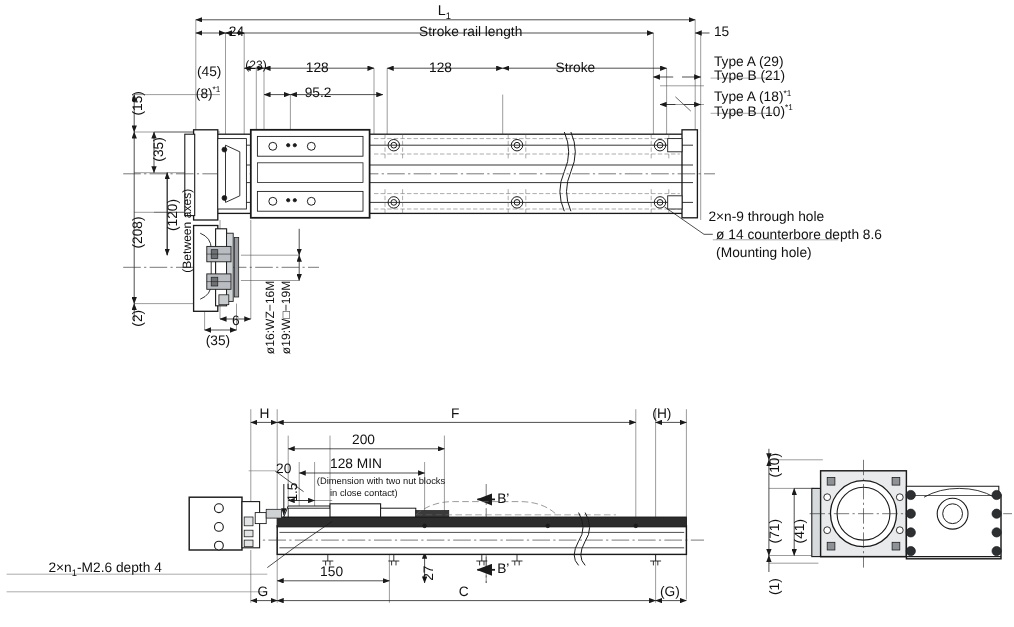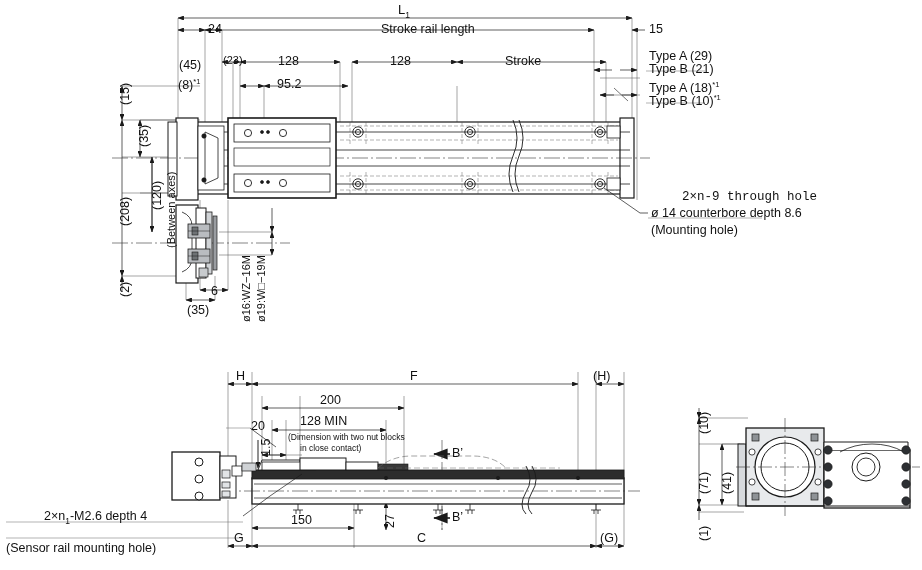--- a/index.html
+++ b/index.html
@@ -361,21 +361,21 @@
 <div class="lbl rot" style="left:150px;top:210px;transform:rotate(-90deg);">(120)</div>
 <div class="lbl sm rot" style="left:165px;top:248px;transform:rotate(-90deg);">(Between axes)</div>
 <div class="lbl rot" style="left:118px;top:226px;transform:rotate(-90deg);">(208)</div>
 <div class="lbl rot" style="left:118px;top:297px;transform:rotate(-90deg);">(2)</div>
 <div class="lbl" style="left:187px;top:303px;">(35)</div>
 <div class="lbl" style="left:211px;top:284px;">6</div>
 
 <div class="lbl sm rot" style="left:240px;top:322px;transform:rotate(-90deg);">ø16:WZ−16M</div>
 <div class="lbl sm rot" style="left:255px;top:322px;transform:rotate(-90deg);">ø19:W□−19M</div>
 
-<div class="lbl" style="left:682px;top:190px;font-family:Liberation Mono, monospace;">2×n-9 through hole</div>
+<div class="lbl" style="left:644px;top:190px;">2×n-9 through hole</div>
 <div class="lbl" style="left:651px;top:206px;">ø 14 counterbore depth 8.6</div>
 <div class="lbl" style="left:651px;top:223px;">(Mounting hole)</div>
 
 <div class="lbl" style="left:236px;top:369px;">H</div>
 <div class="lbl" style="left:410px;top:369px;">F</div>
 <div class="lbl" style="left:593px;top:369px;">(H)</div>
 <div class="lbl" style="left:320px;top:393px;">200</div>
 <div class="lbl" style="left:300px;top:414px;">128 MIN</div>
 <div class="lbl" style="left:251px;top:419px;">20</div>
 <div class="lbl rot" style="left:259px;top:456px;transform:rotate(-90deg);">1.5</div>
@@ -386,20 +386,19 @@
 <div class="lbl" style="left:452px;top:446px;">B’</div>
 <div class="lbl" style="left:452px;top:510px;">B’</div>
 
 <div class="lbl" style="left:291px;top:513px;">150</div>
 <div class="lbl rot" style="left:383px;top:528px;transform:rotate(-90deg);">27</div>
 <div class="lbl" style="left:417px;top:531px;">C</div>
 <div class="lbl" style="left:234px;top:531px;">G</div>
 <div class="lbl" style="left:600px;top:531px;">(G)</div>
 
 <div class="lbl" style="left:6px;top:509px;margin-left:38px;"><span>2×n</span><span class="sub">1</span><span>-M2.6 depth 4</span></div>
-<div class="lbl" style="left:6px;top:541px;">(Sensor rail mounting hole)</div>
 
 <div class="lbl rot" style="left:697px;top:434px;transform:rotate(-90deg);">(10)</div>
 <div class="lbl rot" style="left:697px;top:494px;transform:rotate(-90deg);">(71)</div>
 <div class="lbl rot" style="left:720px;top:494px;transform:rotate(-90deg);">(41)</div>
 <div class="lbl rot" style="left:697px;top:541px;transform:rotate(-90deg);">(1)</div>
 
 </div>
 
 </body></html>

